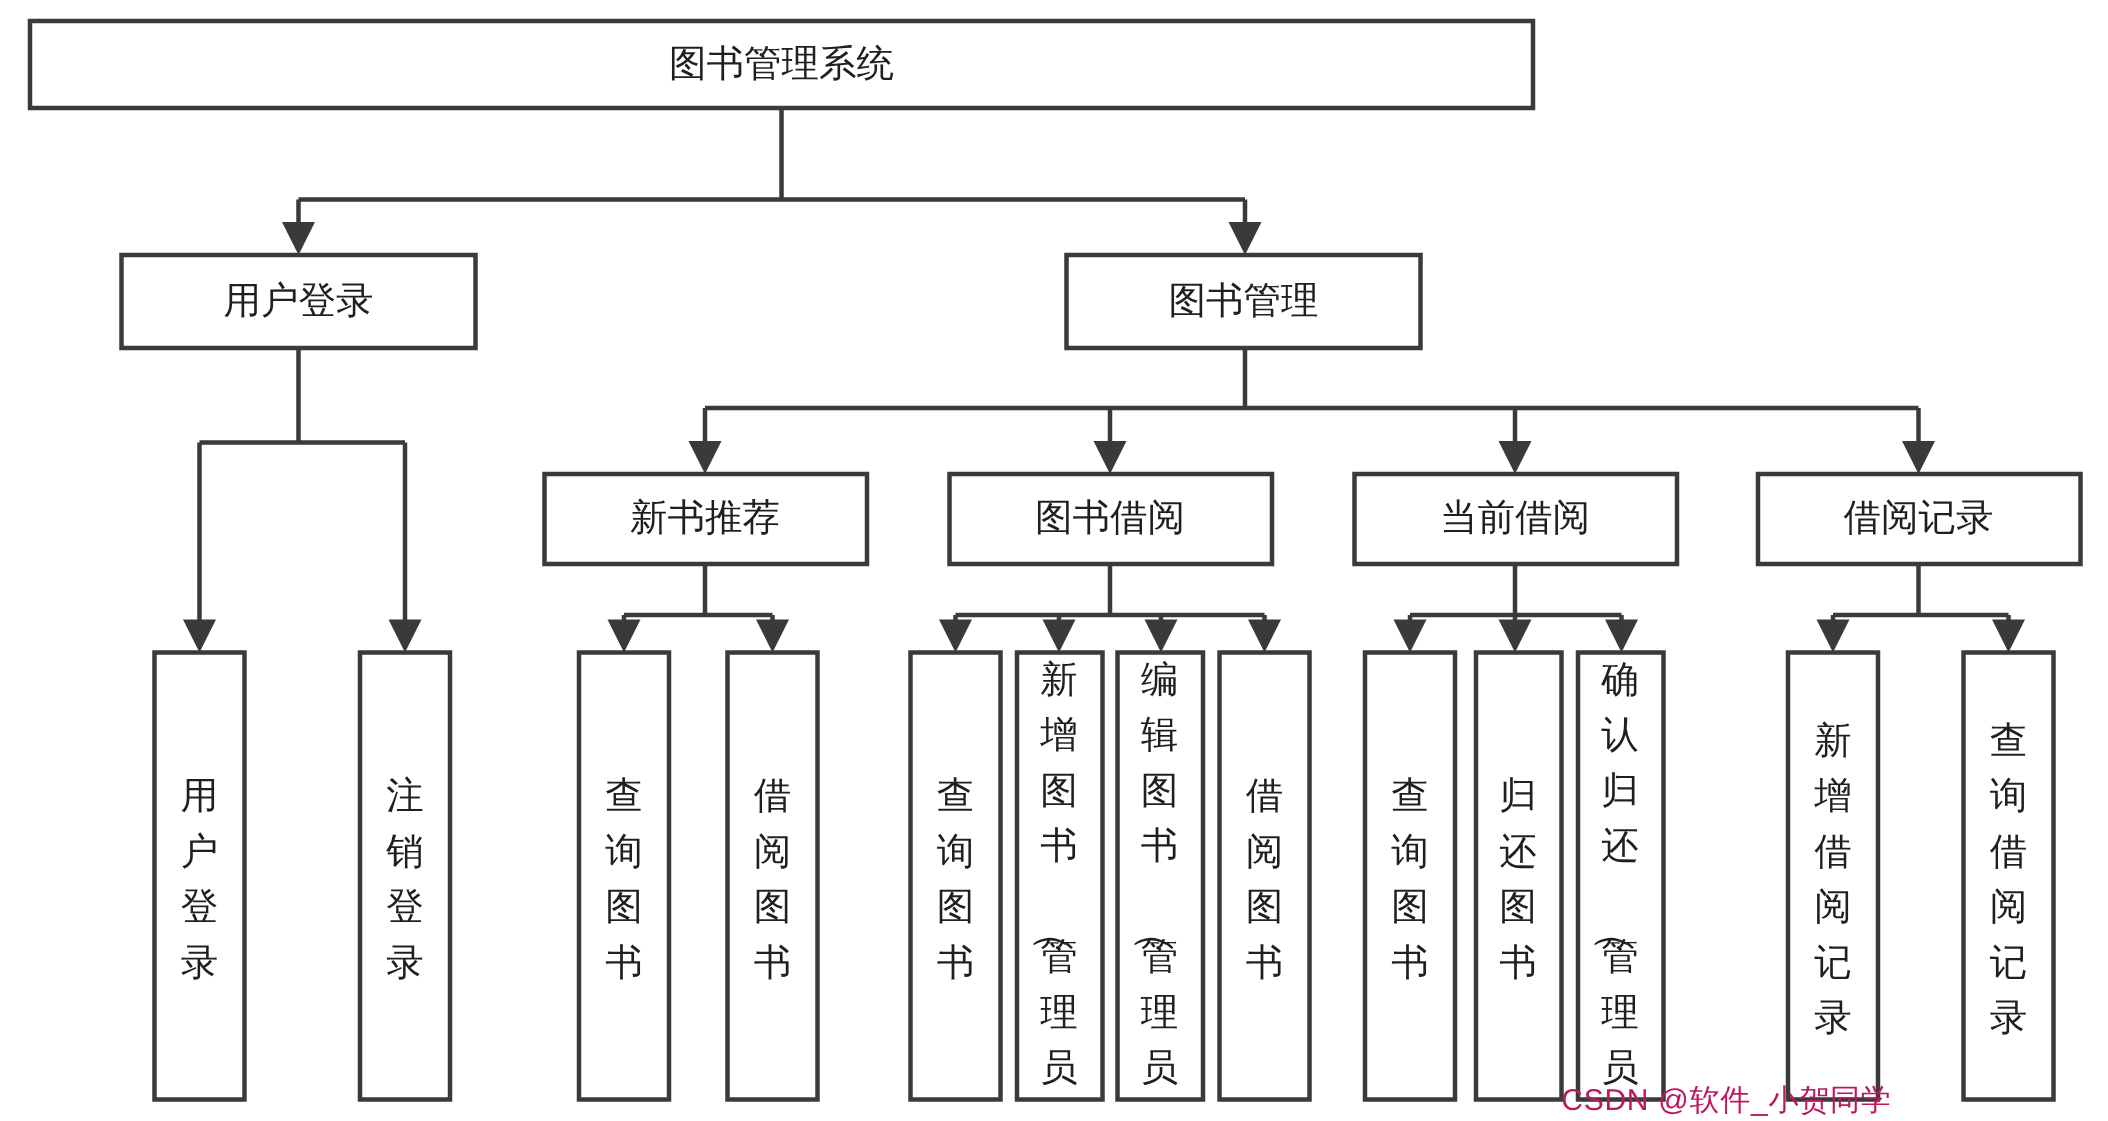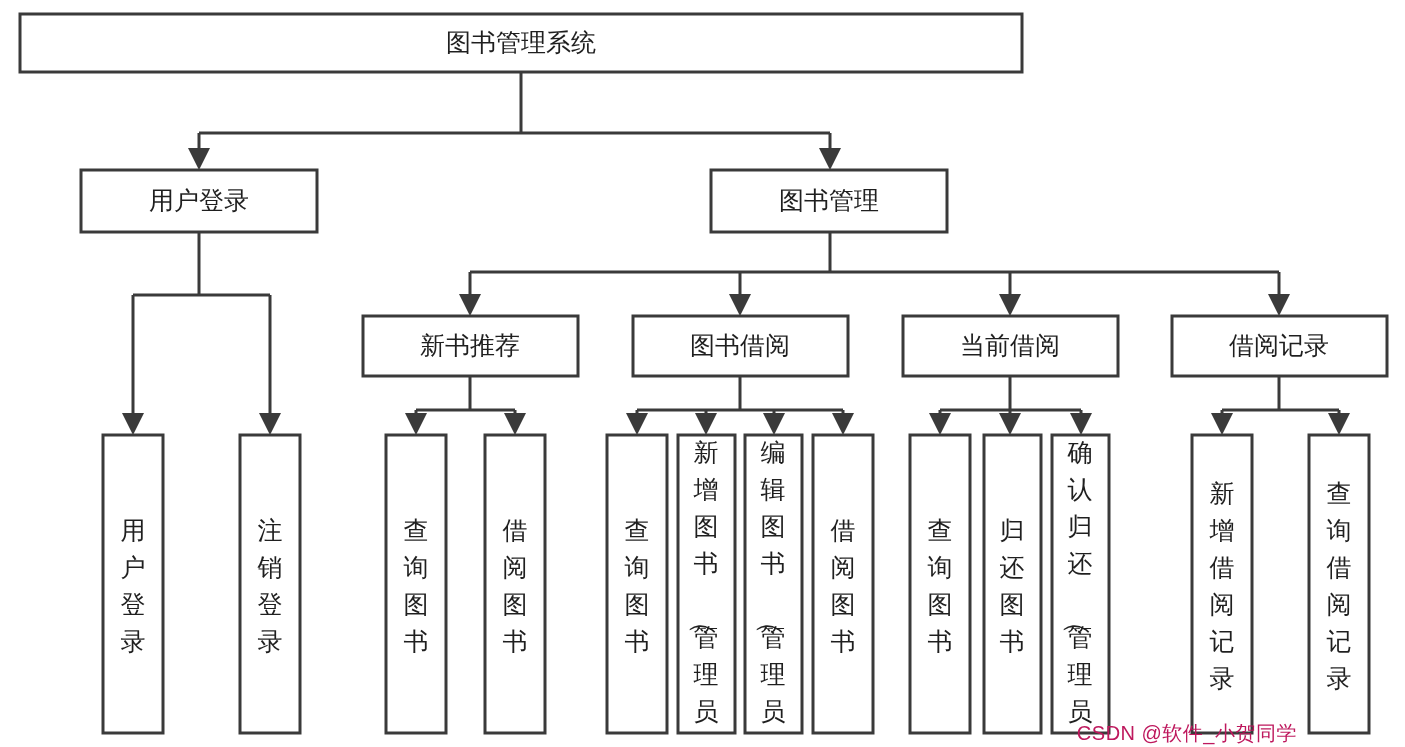--- a/index.html
+++ b/index.html
@@ -11,21 +11,20 @@
     width: 1405px;
     height: 747px;
     font-family: "Liberation Sans", "DejaVu Sans", sans-serif;
     overflow: hidden;
     position: relative;
   }
   #diagram-root {
     position: relative;
     width: 1269px;
     height: 747px;
-    padding-left: 36px;
   }
   svg.diagram-canvas {
     position: absolute;
     left: 0;
     top: 0;
     width: 1405px;
     height: 747px;
   }
   .node-box {
     fill: #ffffff;

